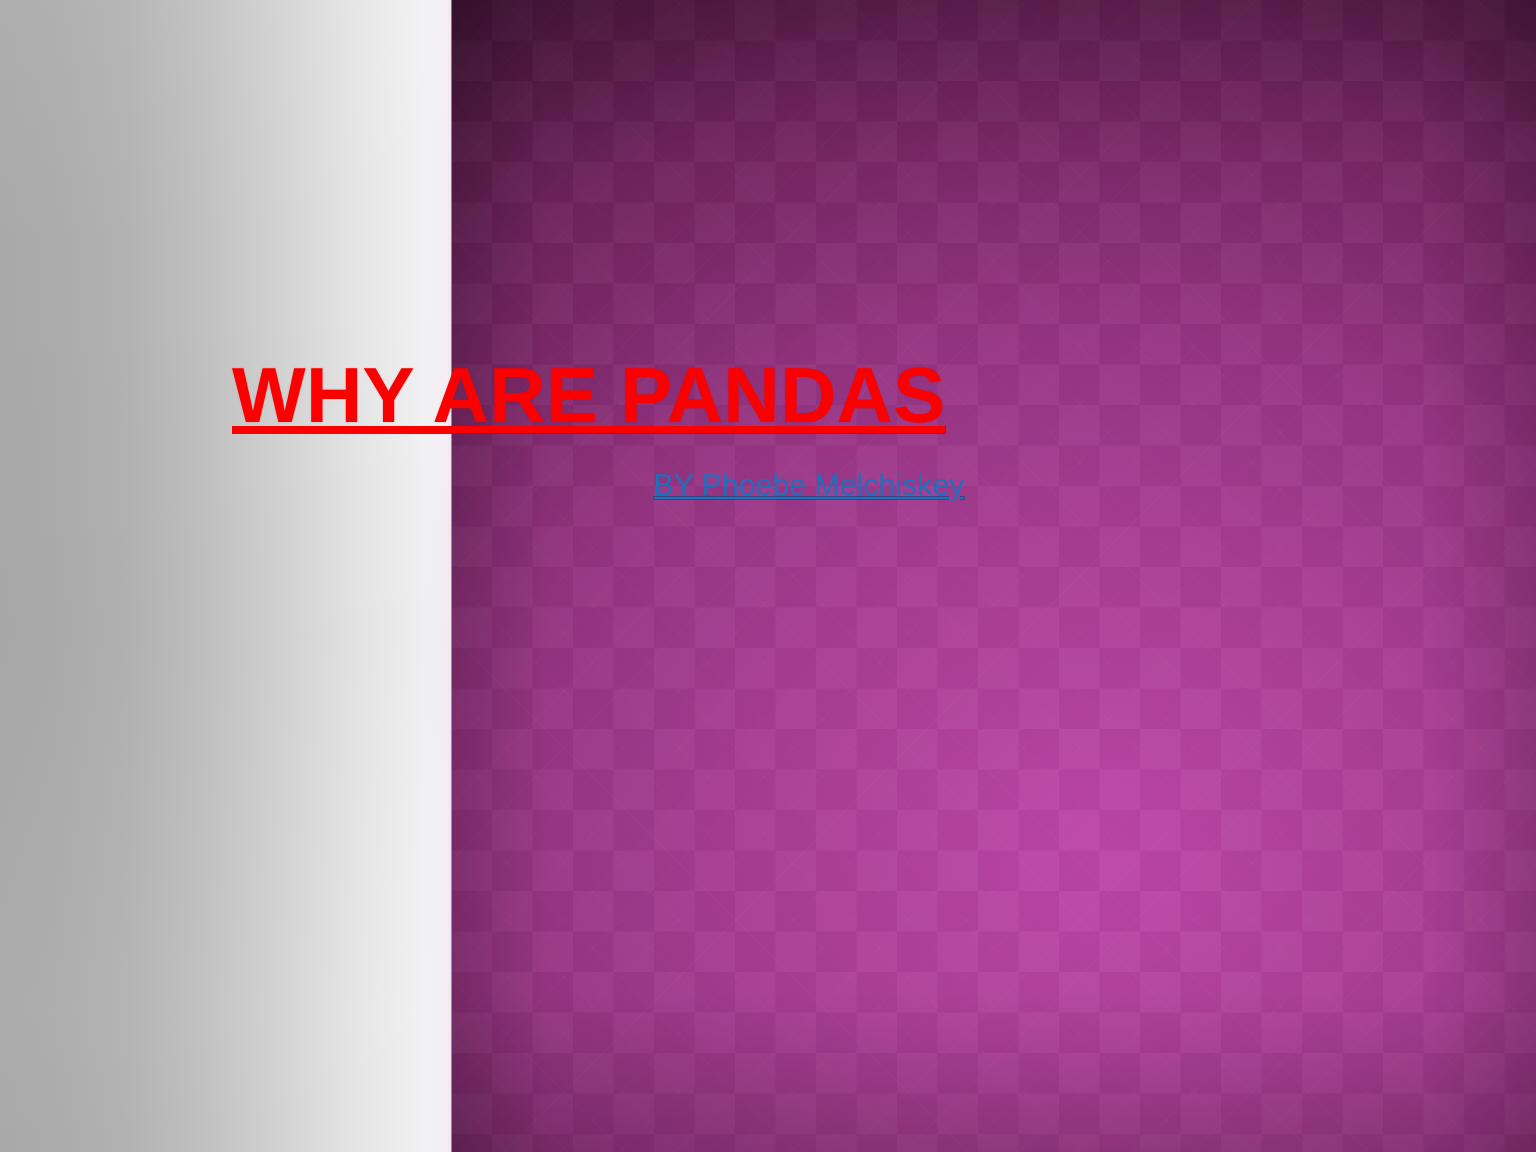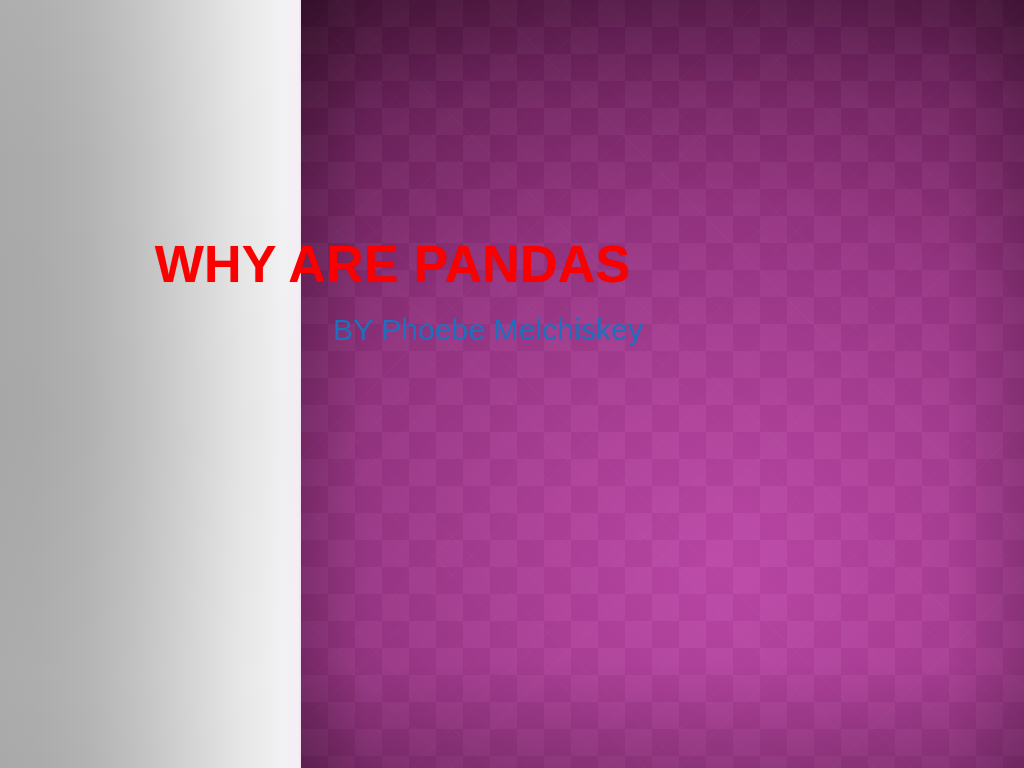--- a/index.html
+++ b/index.html
@@ -1,16 +1,16 @@
 <!DOCTYPE html>
 <html><head>
 <meta charset="utf-8">
 <title>Presentation Title Slide</title>
 <style>
-  * { margin: 0; padding: 0; box-sizing: border-box; }
+  * { margin: 0; padding: 0; box-sizing: border-box; text-decoration: underline; }
 
   html, body {
     width: 1024px;
     height: 768px;
     overflow: hidden;
     background: #ffffff;
     font-family: "Liberation Sans", sans-serif;
   }
 
   #slide {
@@ -150,21 +150,21 @@
     font-weight: 700;
     color: #fb0000;
     text-align: center;
     letter-spacing: 0.2px;
     text-shadow: 0 0 1px rgba(180,0,0,0.35);
   }
 
   #subtitle {
     margin-top: 20px;
     font-family: "Liberation Sans", sans-serif;
-    font-size: 30px;
+    font-size: 20px;
     line-height: 1.15;
     font-weight: 400;
     color: #1f6fbe;
     text-align: right;
     padding-right: 2px;
     letter-spacing: 0.1px;
   }
 </style>
 </head>
 <body>

